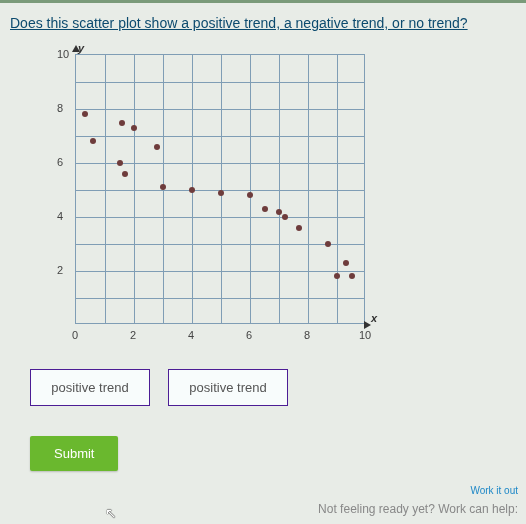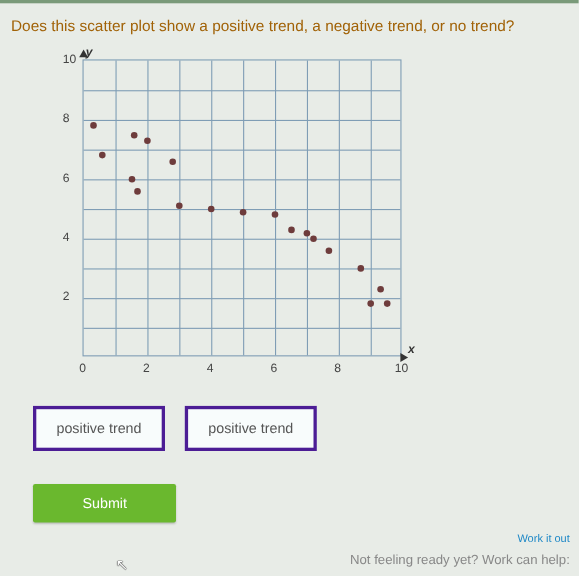--- a/index.html
+++ b/index.html
@@ -8,21 +8,22 @@
       height: 524px;
       background: #e8ece7;
       font-family: Arial, sans-serif;
       position: relative;
       overflow: hidden;
       border-top: 3px solid #7a9a7a;
     }
     .question {
       padding: 12px 10px 8px 10px;
       font-size: 14px;
-      color: #a16207;
+      color: #0c4a6e;
+      text-decoration: underline;
     }
     .chart-container {
       position: relative;
       margin-left: 45px;
       margin-top: 5px;
       width: 330px;
       height: 310px;
     }
     .grid {
       position: absolute;
@@ -79,36 +80,36 @@
       border-radius: 50%;
       transform: translate(-50%, -50%);
     }
     .options {
       display: flex;
       gap: 18px;
       margin-left: 30px;
       margin-top: 15px;
     }
     .option-btn {
-      border: 3px solid #4c1d95;
+      border: 1px solid #4c1d95;
       background: #f8fcfc;
       padding: 10px 18px;
       font-size: 13px;
       color: #555;
       cursor: pointer;
       min-width: 120px;
       text-align: center;
     }
     .submit-btn {
       margin-left: 30px;
       margin-top: 30px;
       background: #6ab82e;
       color: white;
       border: none;
-      padding: 10px 45px;
+      padding: 10px 24px;
       font-size: 13px;
       cursor: pointer;
       border-radius: 2px;
       box-shadow: 0 1px 2px rgba(0,0,0,0.2);
     }
     .help-section {
       position: absolute;
       bottom: 8px;
       right: 8px;
       text-align: right;

